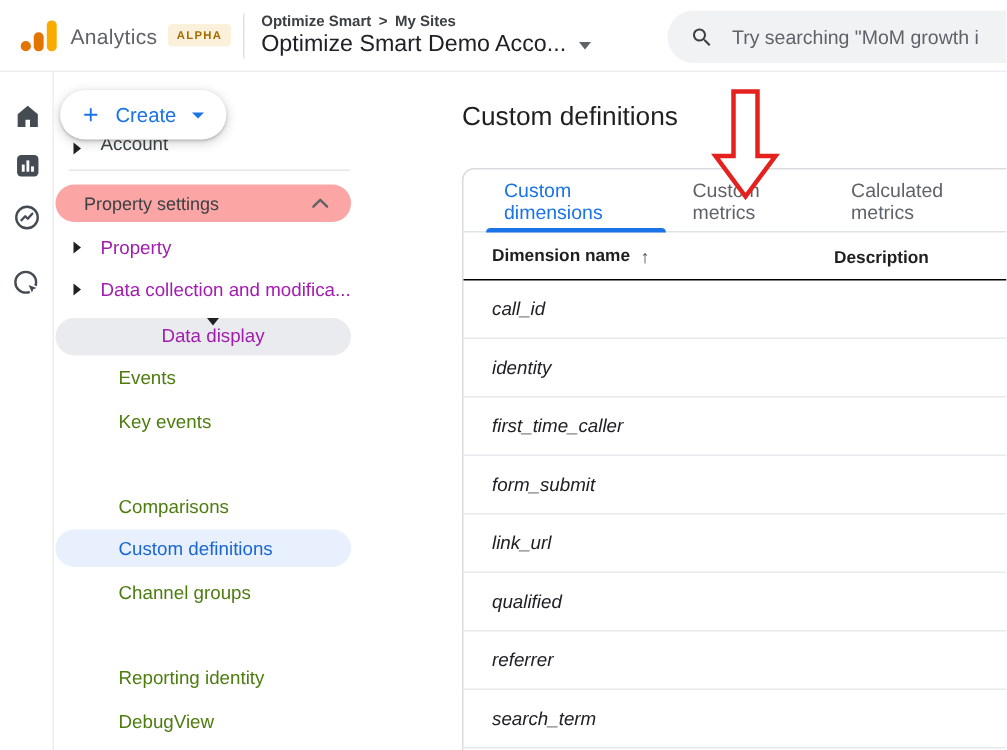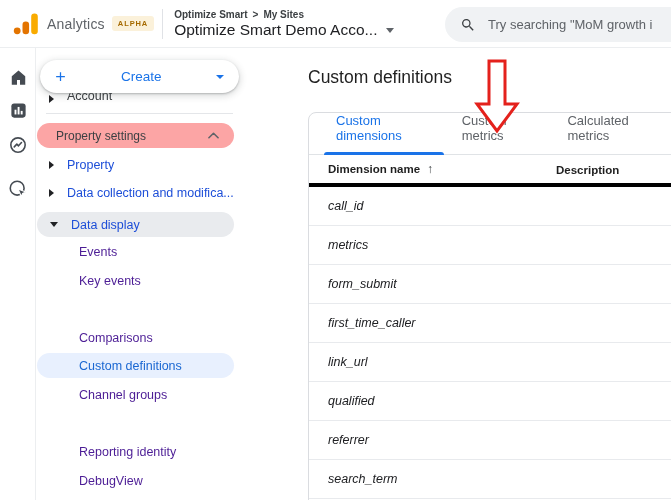--- a/index.html
+++ b/index.html
@@ -33,59 +33,59 @@
 
   
   .rail { position:absolute; top:48px; left:0; width:36px; bottom:0; background:#fff;
     border-right:1px solid #eceef0; z-index:4; }
   .rail-item { position:absolute; left:7px; width:22px; height:22px; display:flex; align-items:center; justify-content:center; }
 
   
   .nav { position:absolute; top:48px; left:36px; width:249px; bottom:0; background:#fff; z-index:3; }
   .create-btn { position:absolute; top:12px; left:4px; height:33px; border-radius:17px; background:#fff;
     display:inline-flex; align-items:center; padding:0 15px 0 13px; z-index:3;
-    box-shadow:0 1px 2px rgba(60,64,67,.30), 0 2px 6px 2px rgba(60,64,67,.15); cursor:pointer;gap:44px; }
+    box-shadow:0 1px 2px rgba(60,64,67,.30), 0 2px 6px 2px rgba(60,64,67,.15); cursor:pointer; }
   .create-label { color:#1a73e8; font-size:13.5px; font-weight:500; margin:0 10px 0 9px; }
   .create-caret { width:0; height:0; border-left:4px solid transparent; border-right:4px solid transparent;
     border-top:4.5px solid #1a73e8; margin-top:1px; }
   .account-row { position:absolute; top:41px; left:13px; display:flex; align-items:flex-end; z-index:1; }
   .tri-right { width:0; height:0; border-top:4px solid transparent; border-bottom:4px solid transparent;
     border-left:5px solid #202124; }
   .tri-down { width:0; height:0; border-left:4px solid transparent; border-right:4px solid transparent;
     border-top:5px solid #202124; }
   .account-label { font-size:12.5px; color:#3c4043; margin-left:13px; }
   .nav-divider { position:absolute; top:65px; left:10px; width:187px; height:1px; background:#e4e6e9; }
   .section-pill { position:absolute; top:75px; left:1px; width:197px; height:25px; background:#fca5a5;
     border-radius:13px; display:flex; align-items:center; justify-content:space-between;
     padding:0 15px 0 19px; cursor:pointer; }
   .section-label { font-size:12px; font-weight:500; color:#3c4043; }
   .tree-row { position:absolute; left:0; width:210px; height:18px; display:flex; align-items:center; cursor:pointer; }
   .tree-row .tri-right, .tree-row .tri-down { margin-left:13px; }
-  .tree-label { font-size:12.5px; color:#1d4ed8; margin-left:13px; white-space:nowrap; }
+  .tree-label { font-size:12.5px; color:#a21caf; margin-left:13px; white-space:nowrap; }
   .tree-pill { position:absolute; left:1px; width:197px; height:25px; border-radius:13px;
-    display:flex; align-items:center; cursor:pointer; }
+    display:flex; align-items:center; cursor:pointer;flex-direction:column; }
   .tree-pill.gray { background:#e9ebee; }
   .child-row { position:absolute; left:0; width:220px; height:18px; display:flex; align-items:center; cursor:pointer; }
-  .child-label { font-size:12.5px; color:#4c1d95; margin-left:43px; white-space:nowrap; }
+  .child-label { font-size:12.5px; color:#4d7c0f; margin-left:43px; white-space:nowrap; }
   .child-pill { position:absolute; left:1px; width:197px; height:25px; border-radius:13px; background:#e8f0fe;
     display:flex; align-items:center; cursor:pointer; }
   .child-pill .child-label { color:#1a67d2; margin-left:42px; }
 
   
   .main { position:absolute; top:48px; left:285px; right:0; bottom:0; background:#fff; }
   .page-title { position:absolute; top:19px; left:23px; font-size:17.5px; color:#1f1f1f; }
   .card { position:absolute; top:64px; left:23px; right:-2px; bottom:-2px; background:#fff;
     border:1px solid #dadce0; border-radius:8px 0 0 0; }
   .tabs { height:42px; border-bottom:1px solid #e0e3e6; display:flex; padding-left:12px; }
-  .tab { position:relative; padding:0 15px; display:flex; align-items:flex-start;
+  .tab { position:relative; padding:0 15px; display:flex; align-items:center;
     font-size:13px; font-weight:500; color:#5f6368; cursor:pointer; }
   .tab.active { color:#1a73e8; }
   .tab-underline { position:absolute; left:3px; right:3px; bottom:-1px; height:3px;
     background:#1a73e8; border-radius:3px 3px 0 0; }
-  .thead { height:32px; border-bottom:4px solid #000000; display:flex; align-items:center;justify-content:space-between; }
+  .thead { height:32px; border-bottom:1px solid #000000; display:flex; align-items:center;justify-content:space-between; }
   .col-name { width:247px; padding-left:19px; display:flex; align-items:center; }
   .th-label { font-size:11.5px; font-weight:700; color:#1f1f1f; }
   .sort-arrow { font-size:12px; color:#3c4043; margin-left:7px; font-weight:400; }
   .col-desc { flex:1; }
   .trow { height:39px; border-bottom:1px solid #e8eaed; display:flex; align-items:center; cursor:pointer; }
   .cell-name { width:247px; padding-left:19px; font-size:12.5px; color:#202124;font-style:italic; }
   .cell-desc { flex:1; font-size:12.5px; color:#202124; }
 
   
   .annotation { position:absolute; left:471px; top:57px; width:52px; height:78px; z-index:9; pointer-events:none; }
@@ -235,29 +235,29 @@
         <div class="col-desc">
           <span class="th-label">Description</span>
         </div>
       </div>
 
       <div class="trow">
         <div class="cell-name">call_id</div>
         <div class="cell-desc"></div>
       </div>
       <div class="trow">
-        <div class="cell-name">metrics</div>
+        <div class="cell-name">identity</div>
+        <div class="cell-desc"></div>
+      </div>
+      <div class="trow">
+        <div class="cell-name">first_time_caller</div>
         <div class="cell-desc"></div>
       </div>
       <div class="trow">
         <div class="cell-name">form_submit</div>
-        <div class="cell-desc"></div>
-      </div>
-      <div class="trow">
-        <div class="cell-name">first_time_caller</div>
         <div class="cell-desc"></div>
       </div>
       <div class="trow">
         <div class="cell-name">link_url</div>
         <div class="cell-desc"></div>
       </div>
       <div class="trow">
         <div class="cell-name">qualified</div>
         <div class="cell-desc"></div>
       </div>

